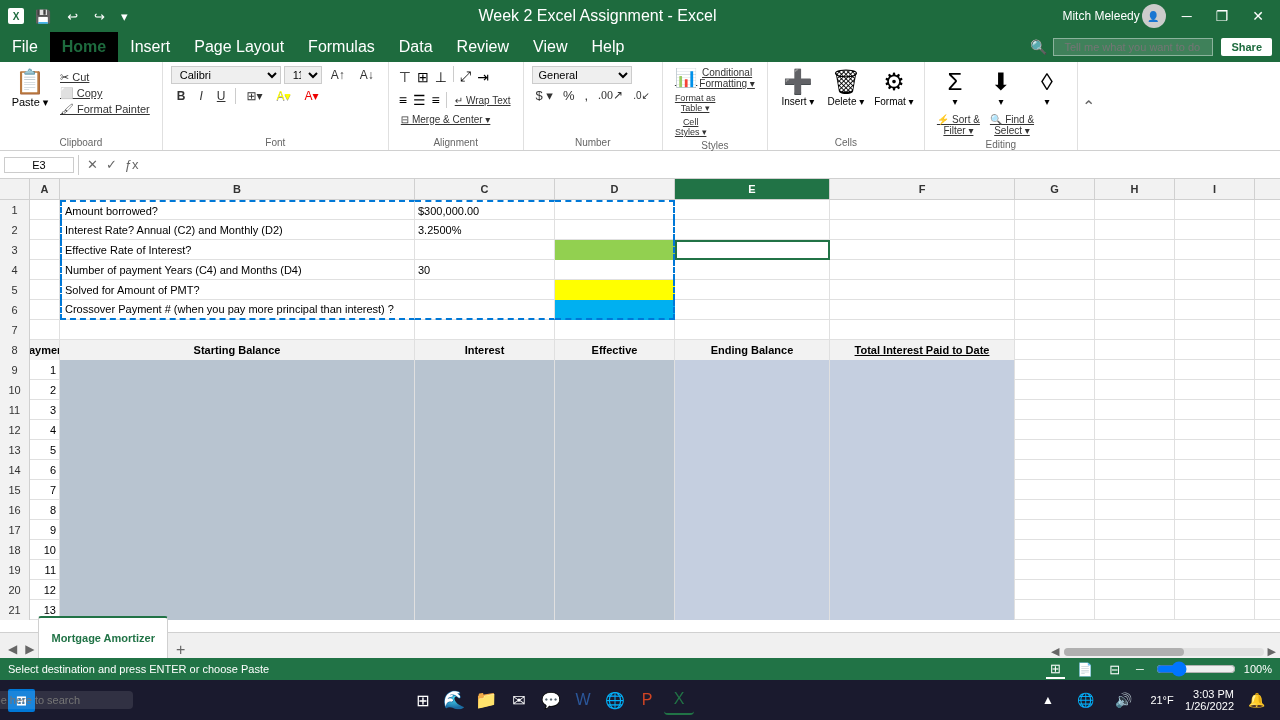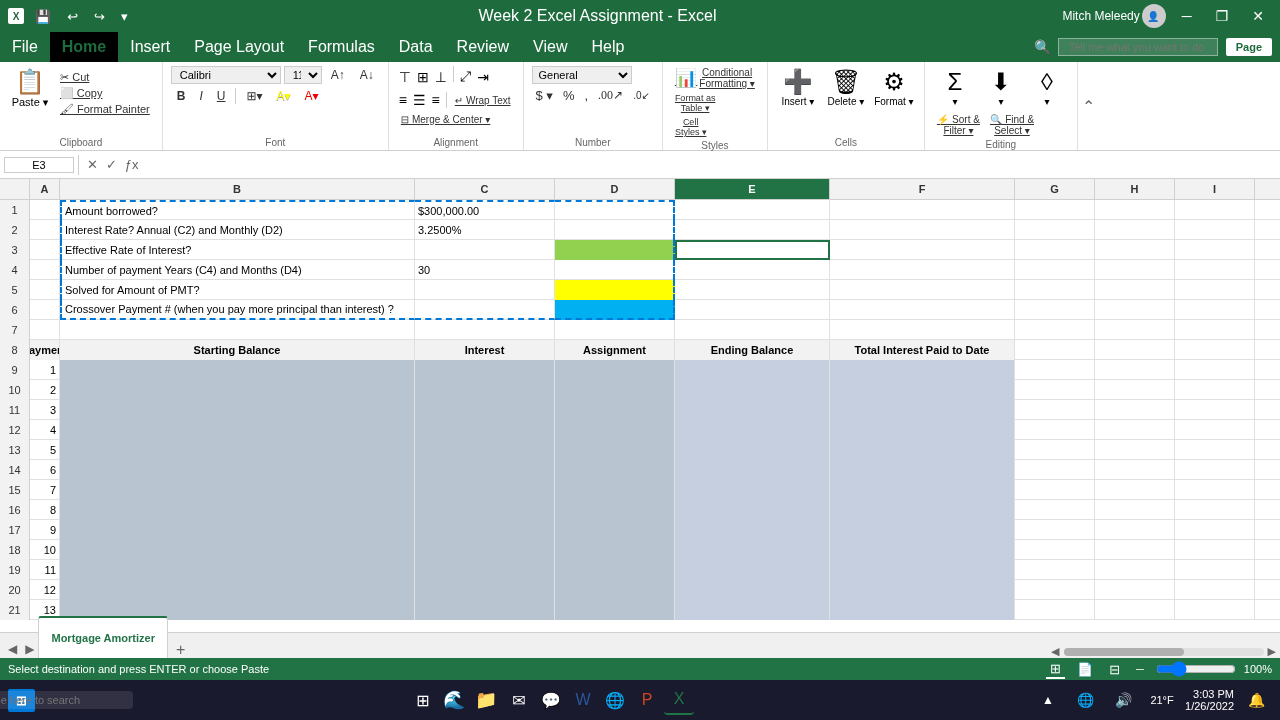--- a/index.html
+++ b/index.html
@@ -328,21 +328,21 @@
       <button class="ribbon-tab">Data</button>
       <button class="ribbon-tab">Review</button>
       <button class="ribbon-tab">View</button>
       <button class="ribbon-tab">Help</button>
     </div>
     <div id="ribbon-top-right">
       <div style="display:flex;align-items:center;gap:6px;color:white;">
         <span style="font-size:14px;">🔍</span>
         <input type="text" style="background: rgba(255, 255, 255, 0.15); border: 1px solid rgba(255, 255, 255, 0.4); color: white; border-radius: 0; padding: 2px 10px; font-size: 11px; width: 160px;" placeholder="Tell me what you want to do">
       </div>
-      <button class="share-btn">Page</button>
+      <button class="share-btn">Share</button>
     </div>
   </div>
 
   <div class="ribbon-section">
 
     <div class="rg-inner">
       <div class="rg-top">
         <button class="big-icon-btn">
           <span class="big-icon">📋</span>
           <span style="font-size:11px;">Paste ▾</span>
@@ -602,23 +602,23 @@
       <div class="cell col-G"></div>
       <div class="cell col-H"></div>
       <div class="cell col-I"></div>
     </div>
 
     <div class="sheet-row">
       <div class="row-num">8</div>
       <div class="cell col-A header-cell" style="text-align:center;justify-content:center;">Payment</div>
       <div class="cell col-B header-cell" style="text-align:center;justify-content:center;">Starting Balance</div>
       <div class="cell col-C header-cell" style="text-align:center;justify-content:center;">Interest</div>
-      <div class="cell col-D header-cell" style="text-align:center;justify-content:center;">Assignment</div>
+      <div class="cell col-D header-cell" style="text-align:center;justify-content:center;">Effective</div>
       <div class="cell col-E header-cell" style="text-align:center;justify-content:center;">Ending Balance</div>
-      <div class="cell col-F header-cell" style="text-align:center;justify-content:center;">Total Interest Paid to Date</div>
+      <div class="cell col-F header-cell" style="text-align:center;justify-content:center;text-decoration:underline;">Total Interest Paid to Date</div>
       <div class="cell col-G"></div>
       <div class="cell col-H"></div>
       <div class="cell col-I"></div>
     </div>
 
     <div class="sheet-row">
           <div class="row-num">9</div>
           <div class="cell col-A" style="justify-content:flex-end;">1</div>
           <div class="cell col-B" style="background:#b8c4d0;"></div>
           <div class="cell col-C" style="background:#b8c4d0;"></div>

